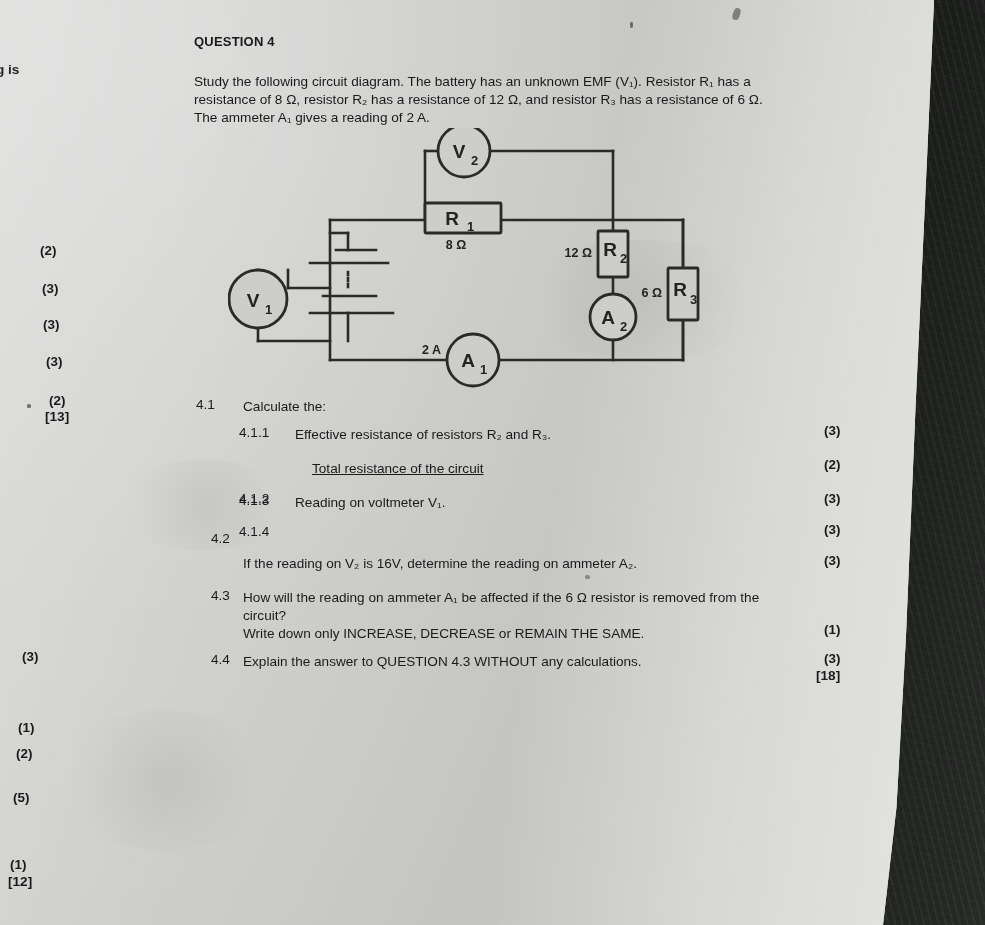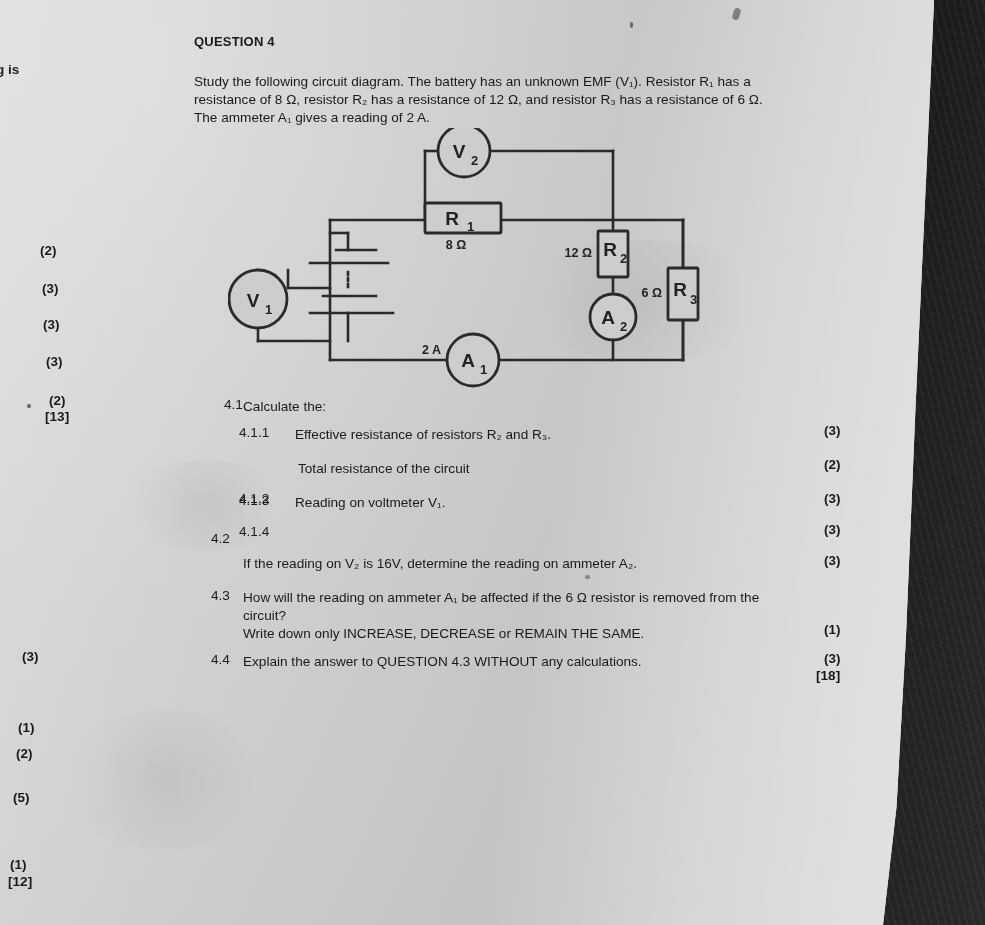--- a/index.html
+++ b/index.html
@@ -205,29 +205,29 @@
       <text class="lbl lbl-sub" x="252" y="246">1</text>
       <text class="lbl lbl-val" x="213" y="226" text-anchor="end" font-size="14">2 A</text>
 
       <circle class="comp" cx="385" cy="189" r="23" fill="#cdcecb"></circle>
       <text class="lbl lbl-big" x="380" y="196" text-anchor="middle">A</text>
       <text class="lbl lbl-sub" x="392" y="203">2</text>
 
     </svg>
   </div>
 
-  <div class="t qnum" style="left:224px;top:397px;">4.1</div>
+  <div class="t qnum" style="left:196px;top:397px;">4.1</div>
   <div class="t body" style="left:243px;top:397px;">Calculate the:</div>
 
   <div class="t qnum" style="left:239px;top:425px;">4.1.1</div>
   <div class="t body" style="left:295px;top:425px;">Effective resistance of resistors R₂ and R₃.</div>
   <div class="t marks" style="left:824px;top:423px;">(3)</div>
 
   <div class="t qnum" style="left:239px;top:459px;margin-top:32px;">4.1.2</div>
-  <div class="t body" style="left:298px;top:459px;">Total resistance of the circuit</div>
+  <div class="t body" style="left:312px;top:459px;text-decoration:underline;">Total resistance of the circuit</div>
   <div class="t marks" style="left:824px;top:457px;">(2)</div>
 
   <div class="t qnum" style="left:239px;top:493px;">4.1.3</div>
   <div class="t body" style="left:295px;top:493px;">Reading on voltmeter V₁.</div>
   <div class="t marks" style="left:824px;top:491px;">(3)</div>
 
   <div class="t qnum" style="left:239px;top:524px;">4.1.4</div>
   <div class="t marks" style="left:824px;top:522px;">(3)</div>
 
   <div class="t qnum" style="left:211px;top:531px;">4.2</div>

